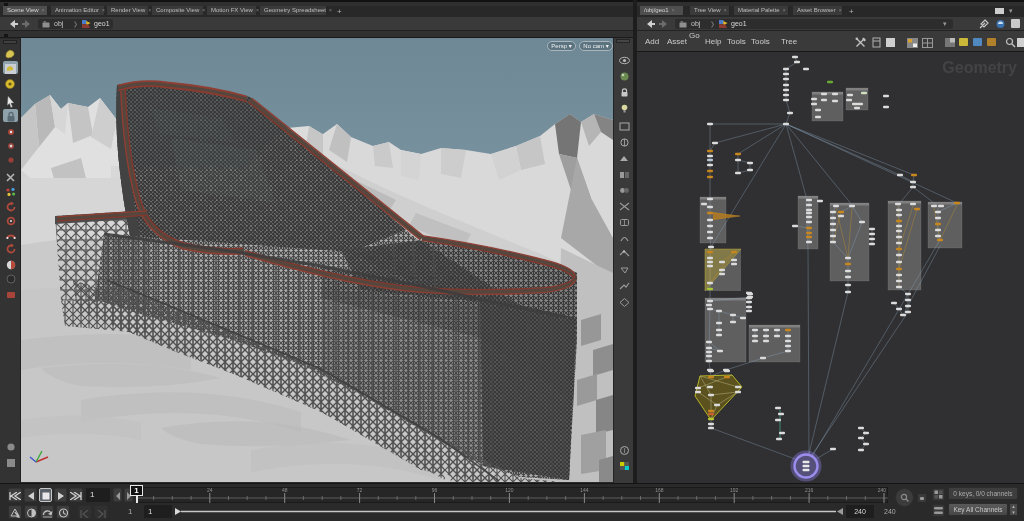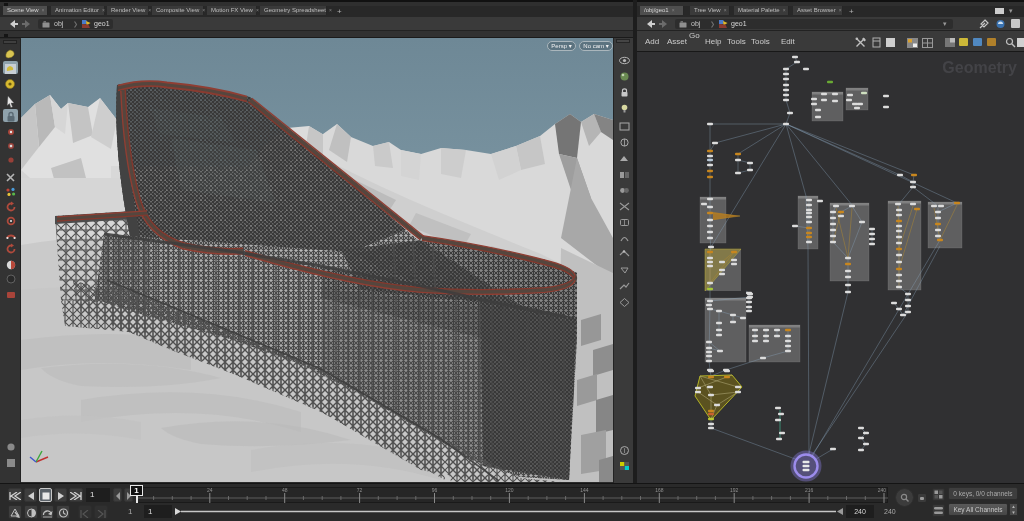--- a/index.html
+++ b/index.html
@@ -389,21 +389,21 @@
       </svg>
 <div class="a" style="left:374px;top:2px;width:9px;height:9px;background:#c9c9c9;border-radius:1px"></div>
 </div>
 <div class="a" style="left:637px;top:31px;width:387px;height:21px;background:#3a3a3a;border-bottom:1px solid #181818">
 <div class="a menu" style="left:8px;top:6px">Add</div>
 <div class="a menu" style="left:30px;top:6px">Asset</div>
 <div class="a menu" style="left:52px;top:0">Go</div>
 <div class="a menu" style="left:68px;top:6px">Help</div>
 <div class="a menu" style="left:90px;top:6px">Tools</div>
 <div class="a menu" style="left:114px;top:6px">Tools</div>
-<div class="a menu" style="left:144px;top:6px">Edit</div>
+<div class="a menu" style="left:144px;top:6px">Tree</div>
 <svg class="a" style="left:218px;top:6px" width="12" height="11" viewBox="0 0 12 11">
         <path d="M1.5 9.5 L9.5 1.5 M1.5 1.5 L9.5 9.5" stroke="#c0c0c0" stroke-width="1.4" fill="none"></path>
         <circle cx="1.8" cy="1.8" r="1.3" fill="#c0c0c0"></circle>
         <path d="M8.5 0.5 L11 3 L9.5 4.5 L7 2 Z" fill="#c0c0c0"></path>
       </svg>
 <svg class="a" style="left:234px;top:6px" width="11" height="11" viewBox="0 0 11 11">
         <rect x="2" y="1" width="7" height="9" fill="none" stroke="#b0b0b0" stroke-width="1"></rect>
         <line x1="2" y1="4" x2="9" y2="4" stroke="#b0b0b0"></line>
       </svg>
 <div class="a" style="left:249px;top:7px;width:9px;height:9px;background:#cfcfcf"></div>

